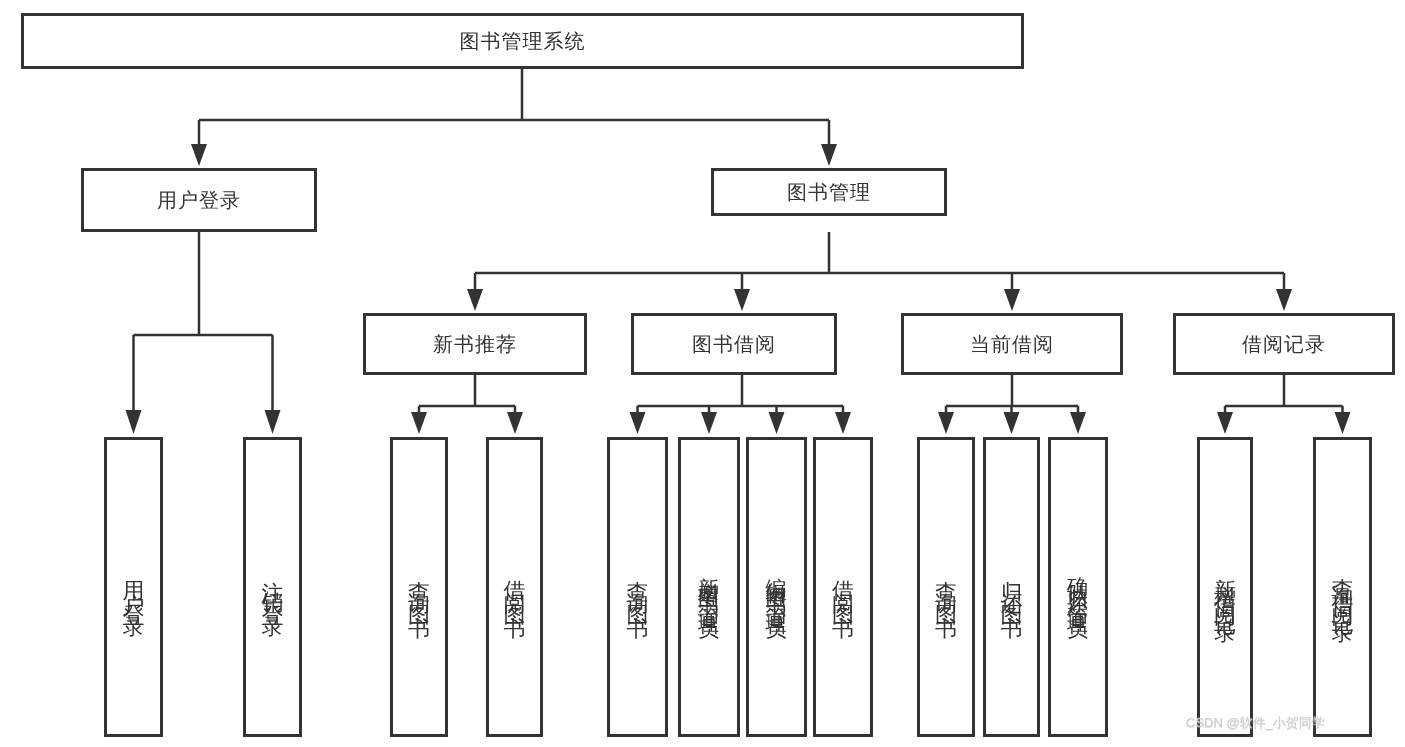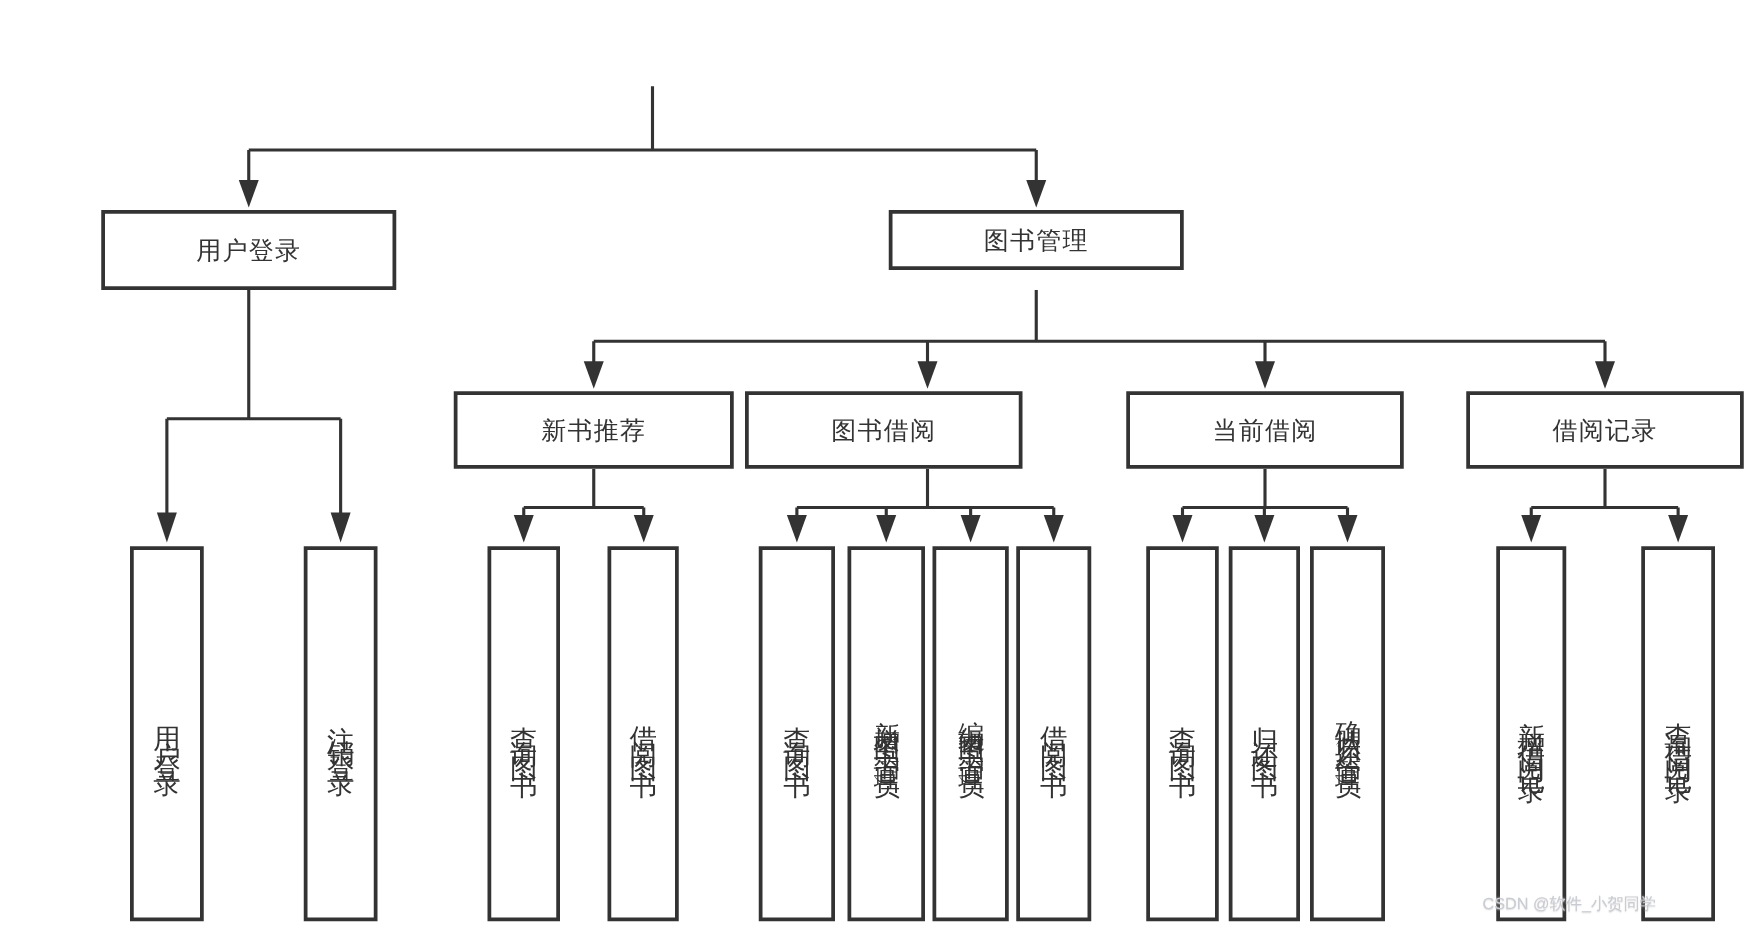--- a/index.html
+++ b/index.html
@@ -35,21 +35,21 @@
     white-space: nowrap;
   }
   .vnode.len4 span { letter-spacing: 12px; }
   .vnode.len6 span { letter-spacing: 9px; }
   .vnode.len9 span { letter-spacing: 6px; font-size: 21px; }
   
   .n-root  { left: 21px;   top: 13px;  width: 1003px; height: 56px; }
   .n-l2a   { left: 81px;   top: 168px; width: 236px;  height: 64px; }
   .n-l2b   { left: 711px;  top: 168px; width: 236px;  height: 48px; }
   .n-l3a   { left: 363px;  top: 313px; width: 224px;  height: 62px; justify-content: center; }
-  .n-l3b   { left: 596px;  top: 313px; width: 222px;  height: 62px; font-family: Liberation Serif, serif; }
+  .n-l3b   { left: 631px;  top: 313px; width: 206px;  height: 62px; font-family: Liberation Serif, serif; }
   .n-l3c   { left: 901px;  top: 313px; width: 222px;  height: 62px; }
   .n-l3d   { left: 1173px; top: 313px; width: 222px;  height: 62px; }
   .leaf    { top: 437px; height: 300px; }
   .n-lf0  { left: 104px;  width: 59px; }
   .n-lf1  { left: 243px;  width: 59px; }
   .n-lf2  { left: 390px;  width: 58px; }
   .n-lf3  { left: 486px;  width: 57px; }
   .n-lf4  { left: 607px;  width: 61px; }
   .n-lf5  { left: 678px;  width: 62px; }
   .n-lf6  { left: 746px;  width: 61px; }
@@ -132,20 +132,23 @@
 
     <g stroke="#333333" stroke-width="2.5" fill="none">
       <path d="M1284 375 V406 M1225 406 H1342.5 M1225 406 V414 M1342.5 406 V414"></path>
     </g>
     <g fill="#333333" stroke="none">
       <polygon points="1217,412 1233,412 1225,434"></polygon>
       <polygon points="1334.5,412 1350.5,412 1342.5,434"></polygon>
     </g>
   </svg>
 
+  <div class="node hnode n-root">
+    <span>图书管理系统</span>
+  </div>
 
   <div class="node hnode n-l2a">
     <span>用户登录</span>
   </div>
   <div class="node hnode n-l2b">
     <span>图书管理</span>
   </div>
 
   <div class="node hnode n-l3a">
     <span>新书推荐</span>

